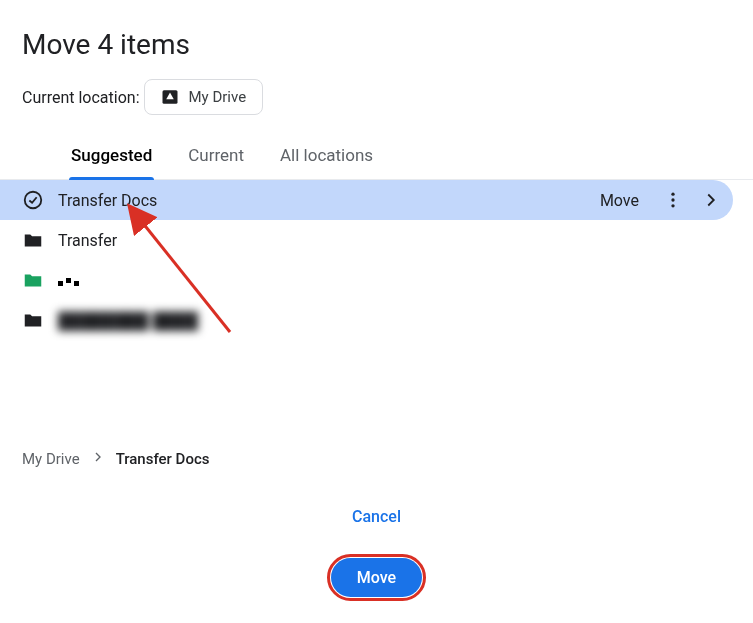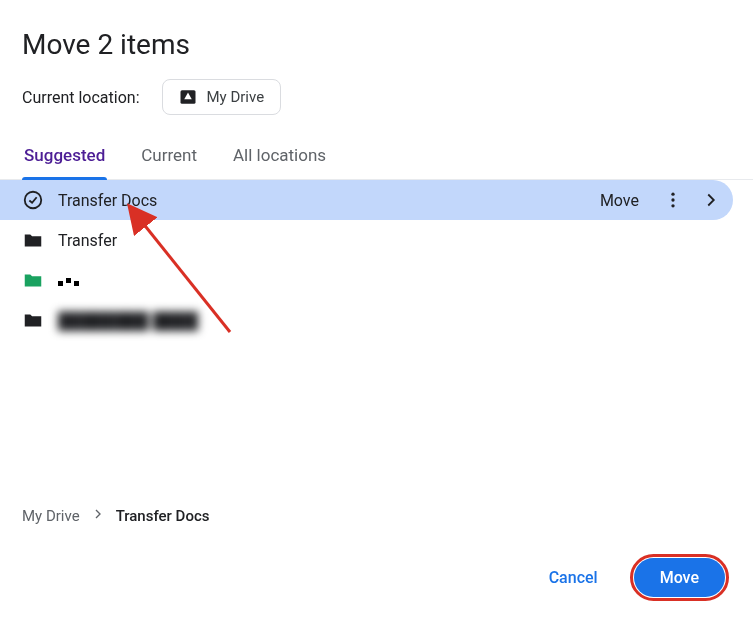--- a/index.html
+++ b/index.html
@@ -2,29 +2,29 @@
 <html><head>
   <meta charset="utf-8">
   <style>
     * { box-sizing: border-box; margin: 0; padding: 0; font-family: 'Google Sans', Roboto, Arial, sans-serif; }
     body { width: 753px; height: 623px; background: #fff; color: #202124; position: relative; overflow: hidden; }
 
     .dialog { padding: 20px 0 0 0; height: 100%; display: flex; flex-direction: column; }
 
     .title { font-size: 28px; font-weight: 400; color: #202124; padding: 8px 22px 18px 22px; }
 
-    .location-row { display: flex; align-items: center; gap: 22px; padding: 0 6px 18px 22px; }
+    .location-row { display: flex; align-items: center; gap: 4px; padding: 0 6px 18px 22px; }
     .location-label { font-size: 16px; color: #202124; }
     .location-chip { display: inline-flex; align-items: center; gap: 10px; border: 1px solid #dadce0; border-radius: 8px; padding: 8px 16px; cursor: pointer; }
     .location-chip .drive-icon { width: 18px; height: 18px; }
     .location-chip span.lbl { font-size: 15px; color: #3c4043; }
 
     .tabs { display: flex; gap: 32px; padding: 0 22px; border-bottom: 1px solid #e8eaed; }
     .tab { font-size: 17px; padding: 12px 2px 14px 2px; color: #5f6368; cursor: pointer; position: relative; }
-    .tab.active { color: #4c1d95; font-weight: 500; }
+    .tab.active { color: #000000; font-weight: 500; margin-left: 47px; }
     .tab.active::after { content: ""; position: absolute; left: 0; right: 0; bottom: -1px; height: 3px; background: #1a73e8; border-radius: 3px 3px 0 0; }
 
     .list { flex: none; }
     .row { display: flex; align-items: center; gap: 14px; padding: 9px 22px; font-size: 16px; cursor: pointer; }
     .row.selected { background: #c2d7fb; border-radius: 0 999px 999px 0; margin-right: 20px; padding-right: 10px; }
     .row .icon { width: 22px; height: 22px; flex: none; display:flex; align-items:center; justify-content:center; }
     .row .name { flex: 1; color: #202124; }
     .row .row-action { font-size: 16px; color: #202124; padding: 0 8px; }
     .row .kebab { width: 24px; display:flex; justify-content:center; }
     .row .chev { width: 24px; display:flex; justify-content:center; }
@@ -32,35 +32,35 @@
     .blurred { filter: blur(4px); color: #888; }
     .pixel-name { display:inline-flex; gap:3px; }
     .pixel-name i { width:5px; height:5px; background:#000; display:block; }
 
     .spacer { flex: 1; }
 
     .breadcrumb { display: flex; align-items: center; gap: 10px; padding: 10px 22px 14px 22px; font-size: 15px; }
     .breadcrumb .crumb { color: #5f6368; cursor: pointer; }
     .breadcrumb .crumb.current { color: #202124; font-weight: 500; }
 
-    .footer { display: flex; justify-content: flex-end; align-items: center; gap: 18px; padding: 14px 24px 22px 24px; }
+    .footer { display: flex; justify-content: flex-end; align-items: center; gap: 18px; padding: 14px 24px 22px 24px; flex-direction: column; }
     .btn-cancel { color: #1a73e8; font-size: 16px; font-weight: 500; background: none; border: none; padding: 10px 14px; cursor: pointer; border-radius: 20px; }
     .move-wrap { position: relative; border: 3px solid #d93025; border-radius: 28px; padding: 1px; }
     .btn-move { background: #1a73e8; color: #fff; font-size: 16px; font-weight: 500; border: none; padding: 10px 26px; border-radius: 24px; cursor: pointer; }
 
     
     .arrow { position: absolute; left: 130px; top: 212px; pointer-events: none; }
     .arrow svg { overflow: visible; }
   </style>
 </head>
 <body>
 
 <div class="dialog">
 
-  <h1 class="title">Move 2 items</h1>
+  <h1 class="title">Move 4 items</h1>
 
   <div class="location-row">
     <span class="location-label">Current location:</span>
     <div class="location-chip">
       <span class="drive-icon">
         <svg viewBox="0 0 24 24" width="18" height="18">
             <rect x="2" y="3" width="20" height="18" rx="2" fill="#202124"></rect>
             <path d="M12 6 L7 15 L17 15 Z" fill="#fff"></path>
           </svg>
       </span>

